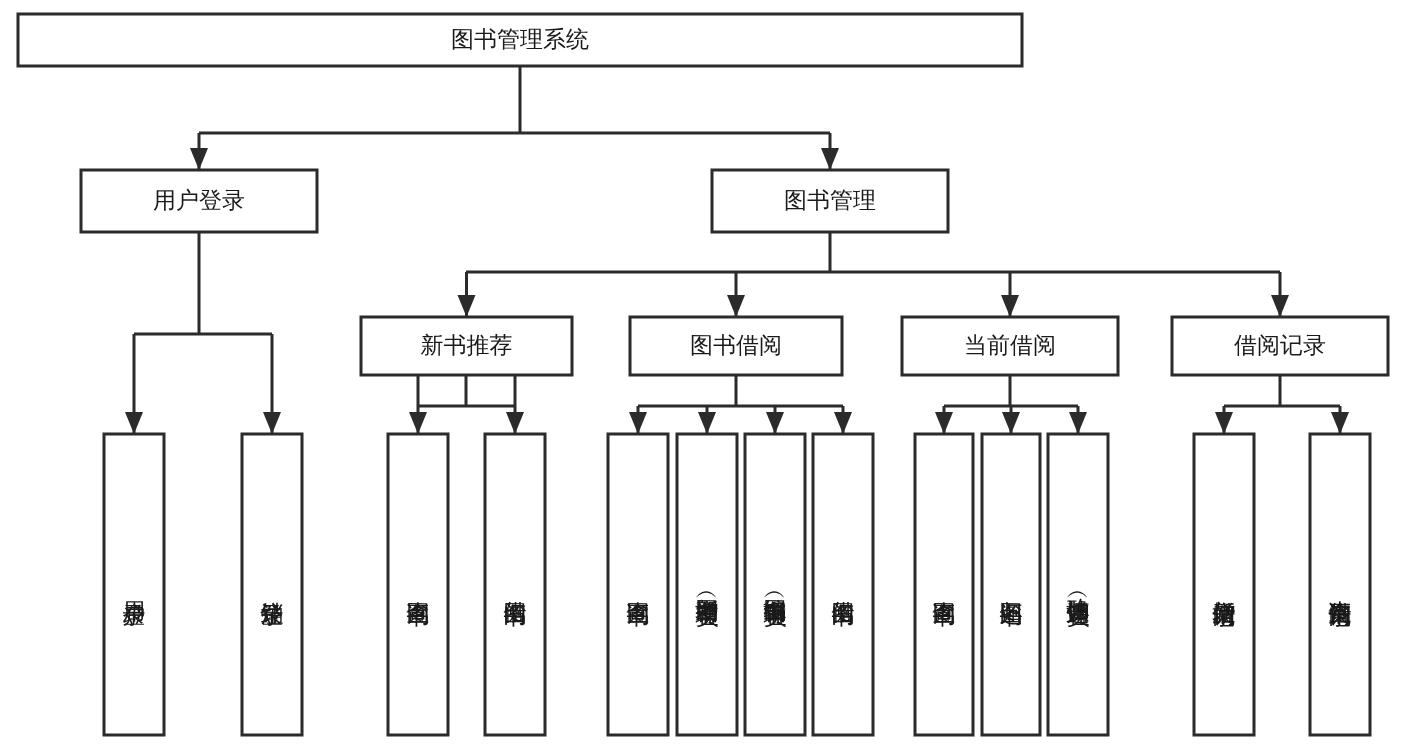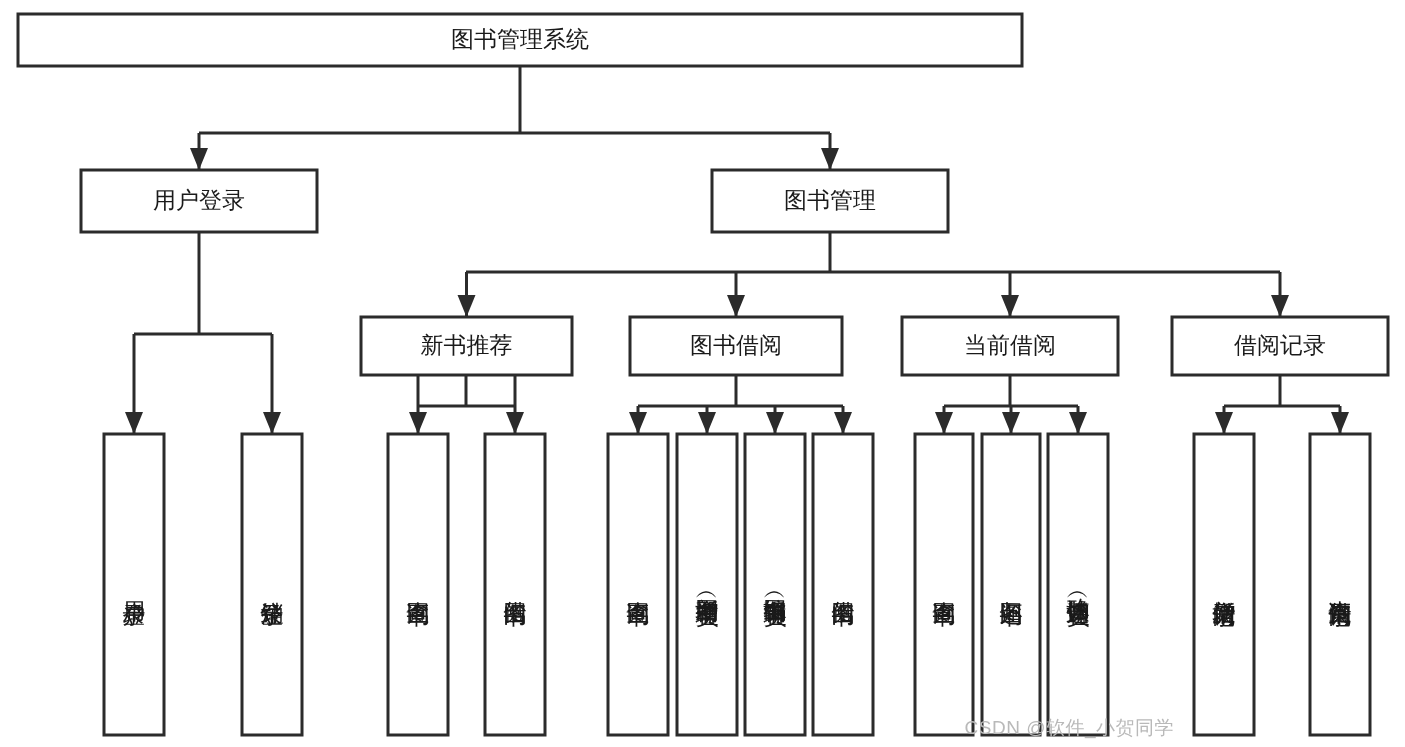--- a/index.html
+++ b/index.html
@@ -175,14 +175,13 @@
       <div class="node-label-v" style="left: 608px; top: 434px; width: 60px; height: 301px;">查询图书</div>
       <div class="node-label-v" style="left: 677px; top: 434px; width: 60px; height: 301px;">新增图书（管理员）</div>
       <div class="node-label-v" style="left: 745px; top: 434px; width: 60px; height: 301px;">编辑图书（管理员）</div>
       <div class="node-label-v" style="left: 813px; top: 434px; width: 60px; height: 301px;">借阅图书</div>
       <div class="node-label-v" style="left: 915px; top: 434px; width: 58px; height: 301px;">查询图书</div>
       <div class="node-label-v" style="left: 982px; top: 434px; width: 58px; height: 301px;">归还图书</div>
       <div class="node-label-v" style="left: 1048px; top: 434px; width: 60px; height: 301px;">确认归还（管理员）</div>
       <div class="node-label-v" style="left: 1194px; top: 434px; width: 60px; height: 301px;">新增借阅记录</div>
       <div class="node-label-v" style="left: 1310px; top: 434px; width: 60px; height: 301px;">查询借阅记录</div>
     </div>
-  <div class="watermark">CSDN @软件_小贺同学</div>
 </div>
 
 </body></html>

